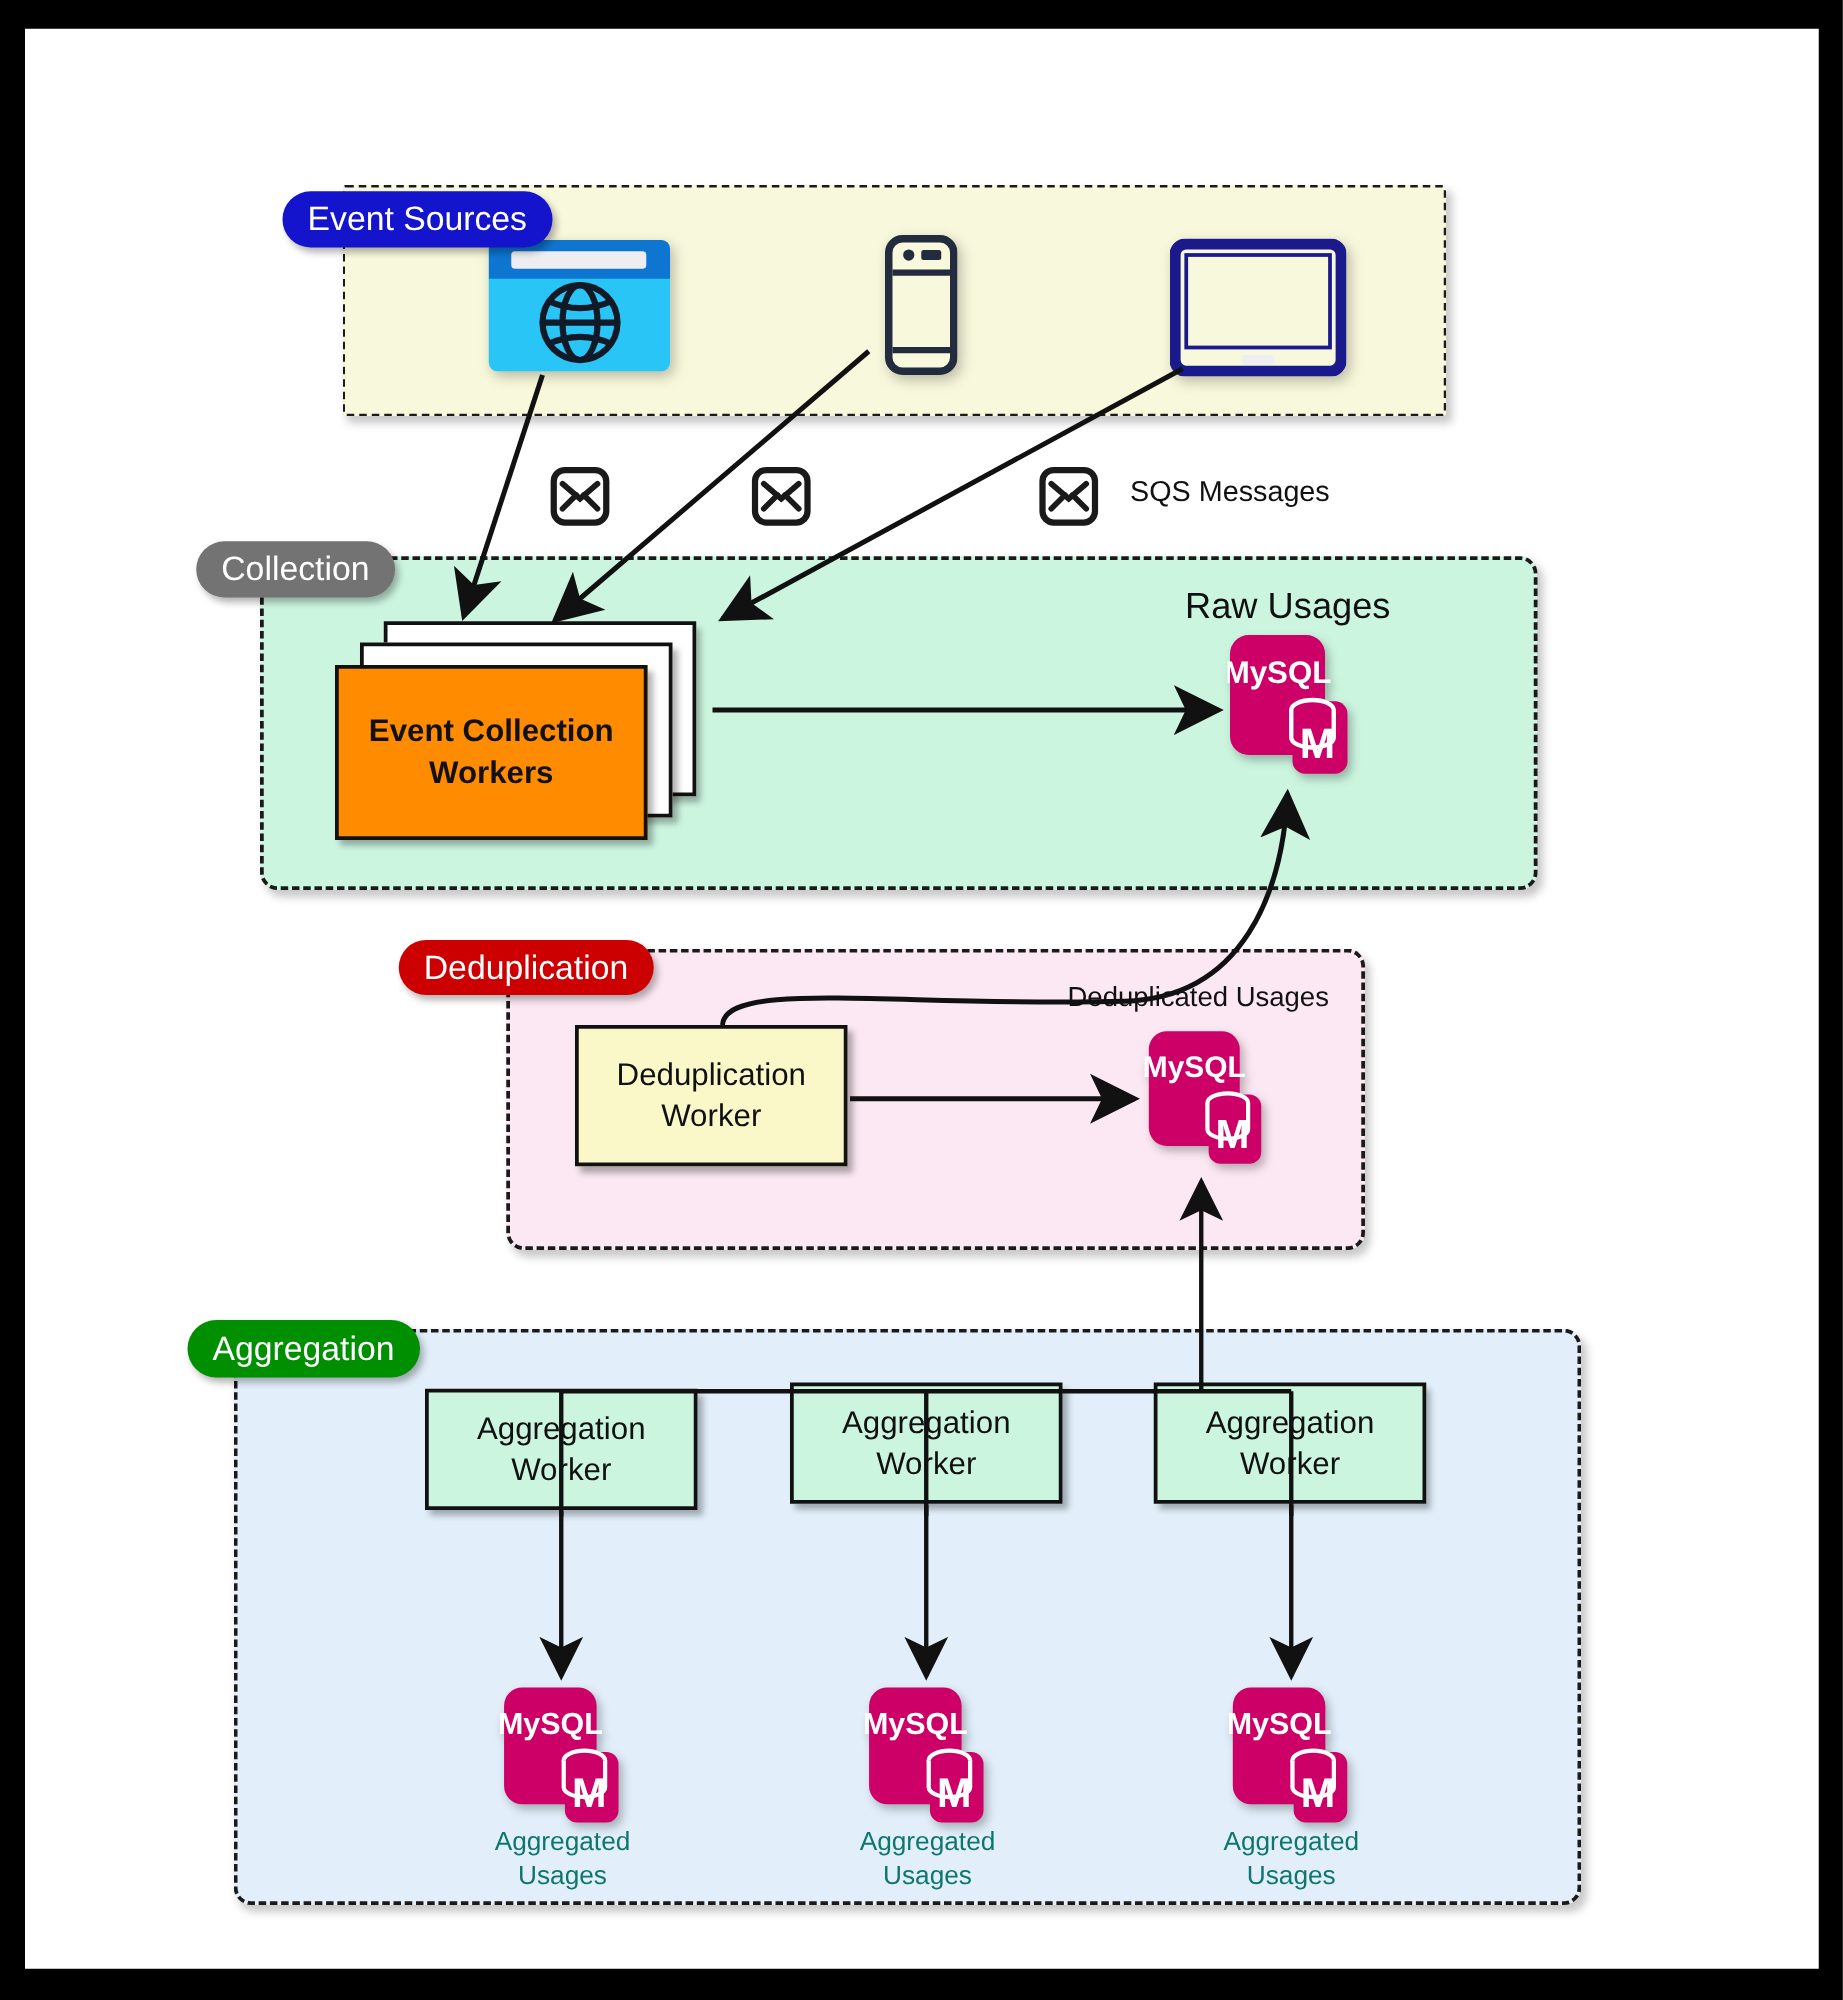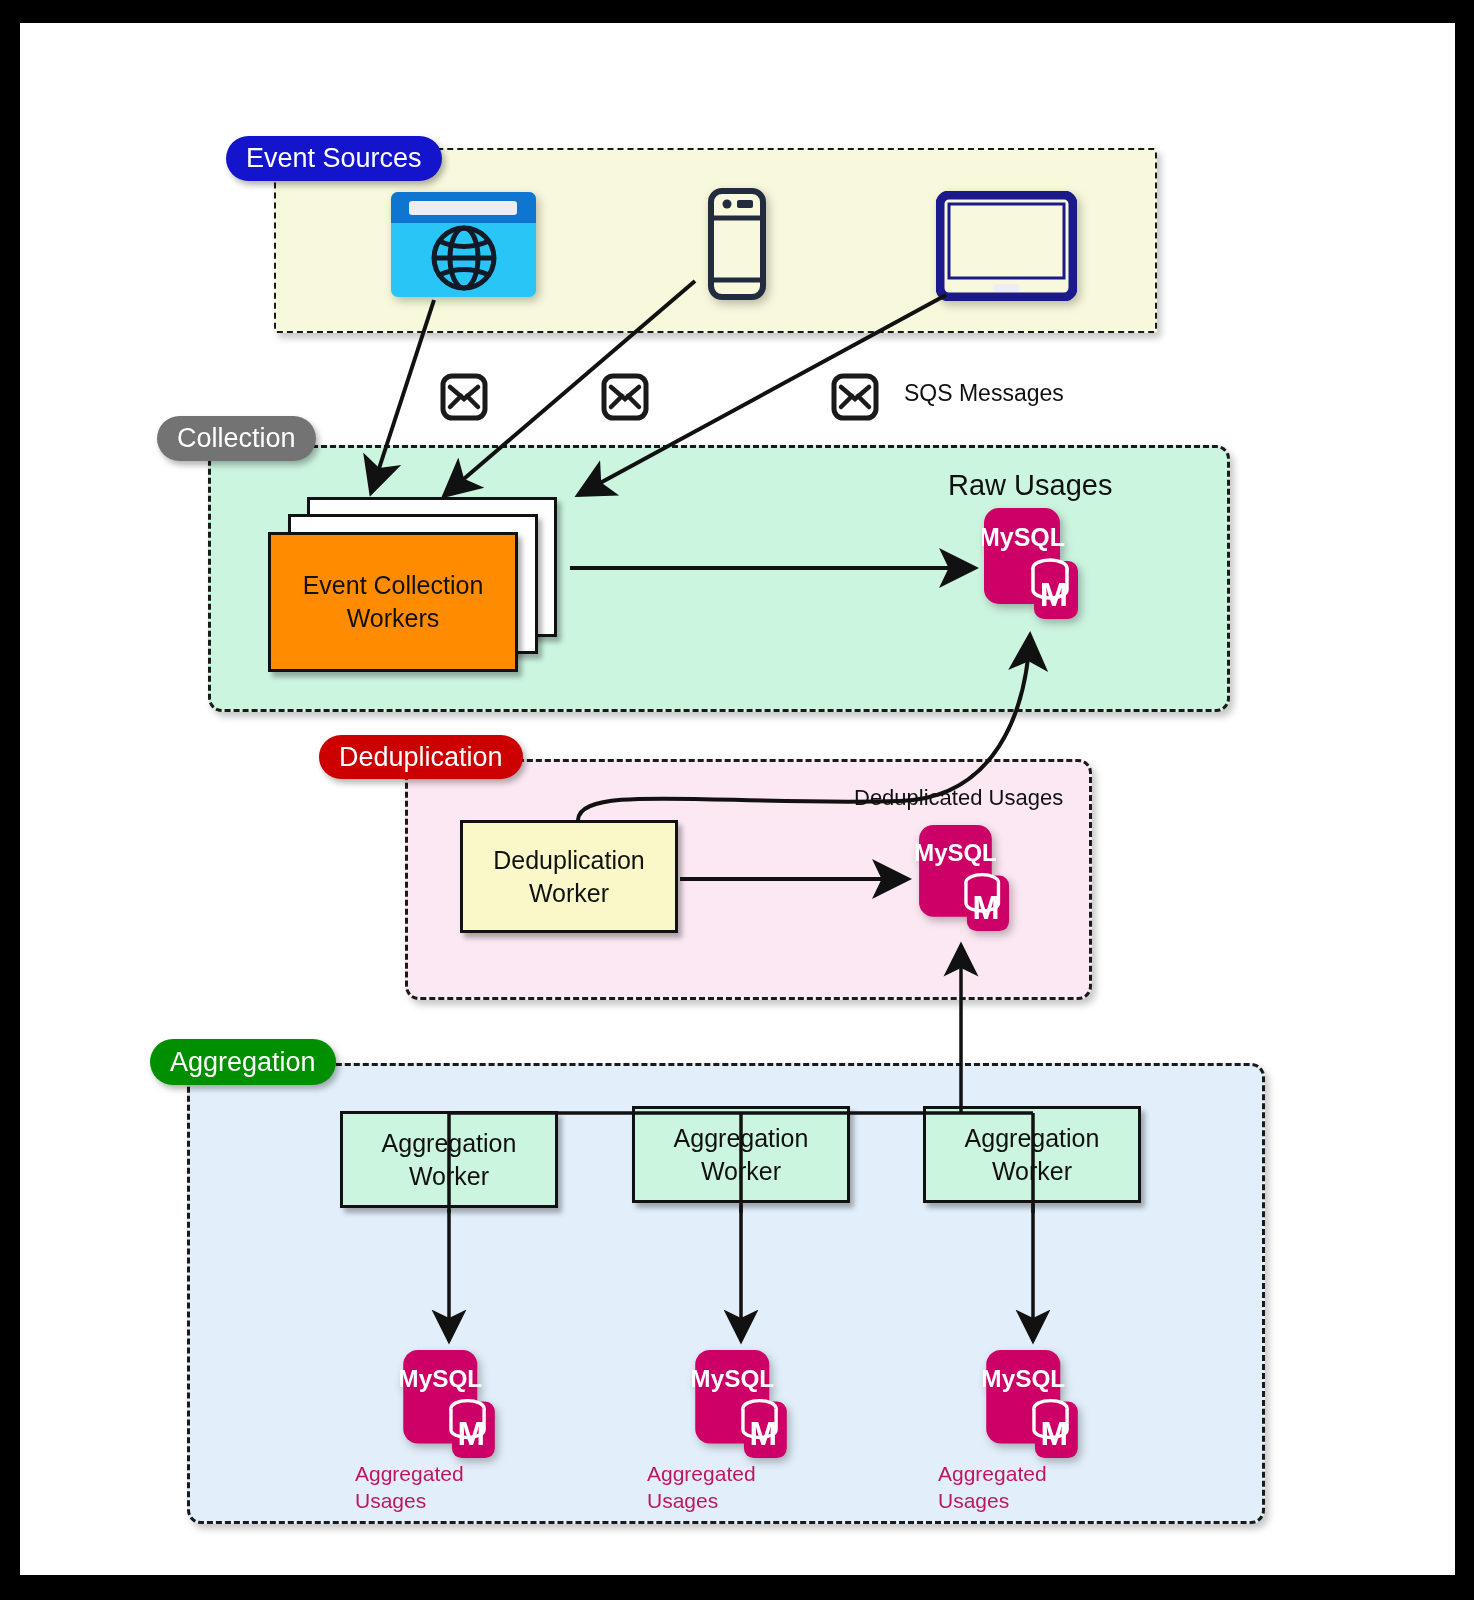--- a/index.html
+++ b/index.html
@@ -78,40 +78,41 @@
   .pill {
     border-radius: 24px;
     display: flex; align-items: center; justify-content: center;
     color: #ffffff;
     font-size: 27px;
     white-space: nowrap;
     box-shadow: 3px 4px 6px rgba(0,0,0,0.30);
     padding: 0 20px;
     box-sizing: border-box;
     z-index: 6;
+    margin-top: 17px;
   }
   #pill-event-sources { left: 206px; top: 113px; height: 45px; background: #1414CC; }
   #pill-collection    { left: 137px; top: 393px; height: 45px; background: #737373; }
   #pill-dedup         { left: 299px; top: 712px; height: 44px; background: #CC0000; }
   #pill-aggregation   { left: 130px; top: 1016px; height: 46px; background: #008F00; }
 
   
   .plain-label {
     color: #111111;
     font-size: 26px;
     white-space: nowrap;
   }
   #label-sqs        { left: 884px; top: 357px; font-size: 23px; }
   #label-raw-usages { left: 928px; top: 446px; font-size: 29px; }
   #label-dedup-usages { left: 834px; top: 762px; font-size: 22px; }
 
   .db-caption {
-    text-align: left;
+    text-align: center;
     font-size: 21px;
-    color: #be185d;
+    color: #0f766e;
     line-height: 1.27;
     width: 190px;
   }
 
   
   .dev-shadow { filter: drop-shadow(3px 4px 5px rgba(0,0,0,0.25)); }
 
   #icon-browser { left: 371px; top: 169px; width: 145px; height: 105px; }
   .browser-body {
     width: 100%; height: 100%;
@@ -151,20 +152,21 @@
   #stack-back  { left: 39px; top: 0px;  width: 250px; height: 140px; background: #ffffff; }
   #stack-mid   { left: 20px; top: 17px; width: 250px; height: 140px; background: #ffffff; }
   #stack-front {
     left: 0px; top: 35px; width: 250px; height: 140px;
     background: #FF8C00;
     display: flex; align-items: center; justify-content: center;
     text-align: center;
     font-size: 25px;
     color: #111111;
     line-height: 1.32;
+    font-weight: bold;
   }
 
   
   .node-box {
     border: 3px solid #111111;
     box-sizing: border-box;
     display: flex; align-items: center; justify-content: center;
     text-align: center;
     font-size: 25px;
     color: #111111;

